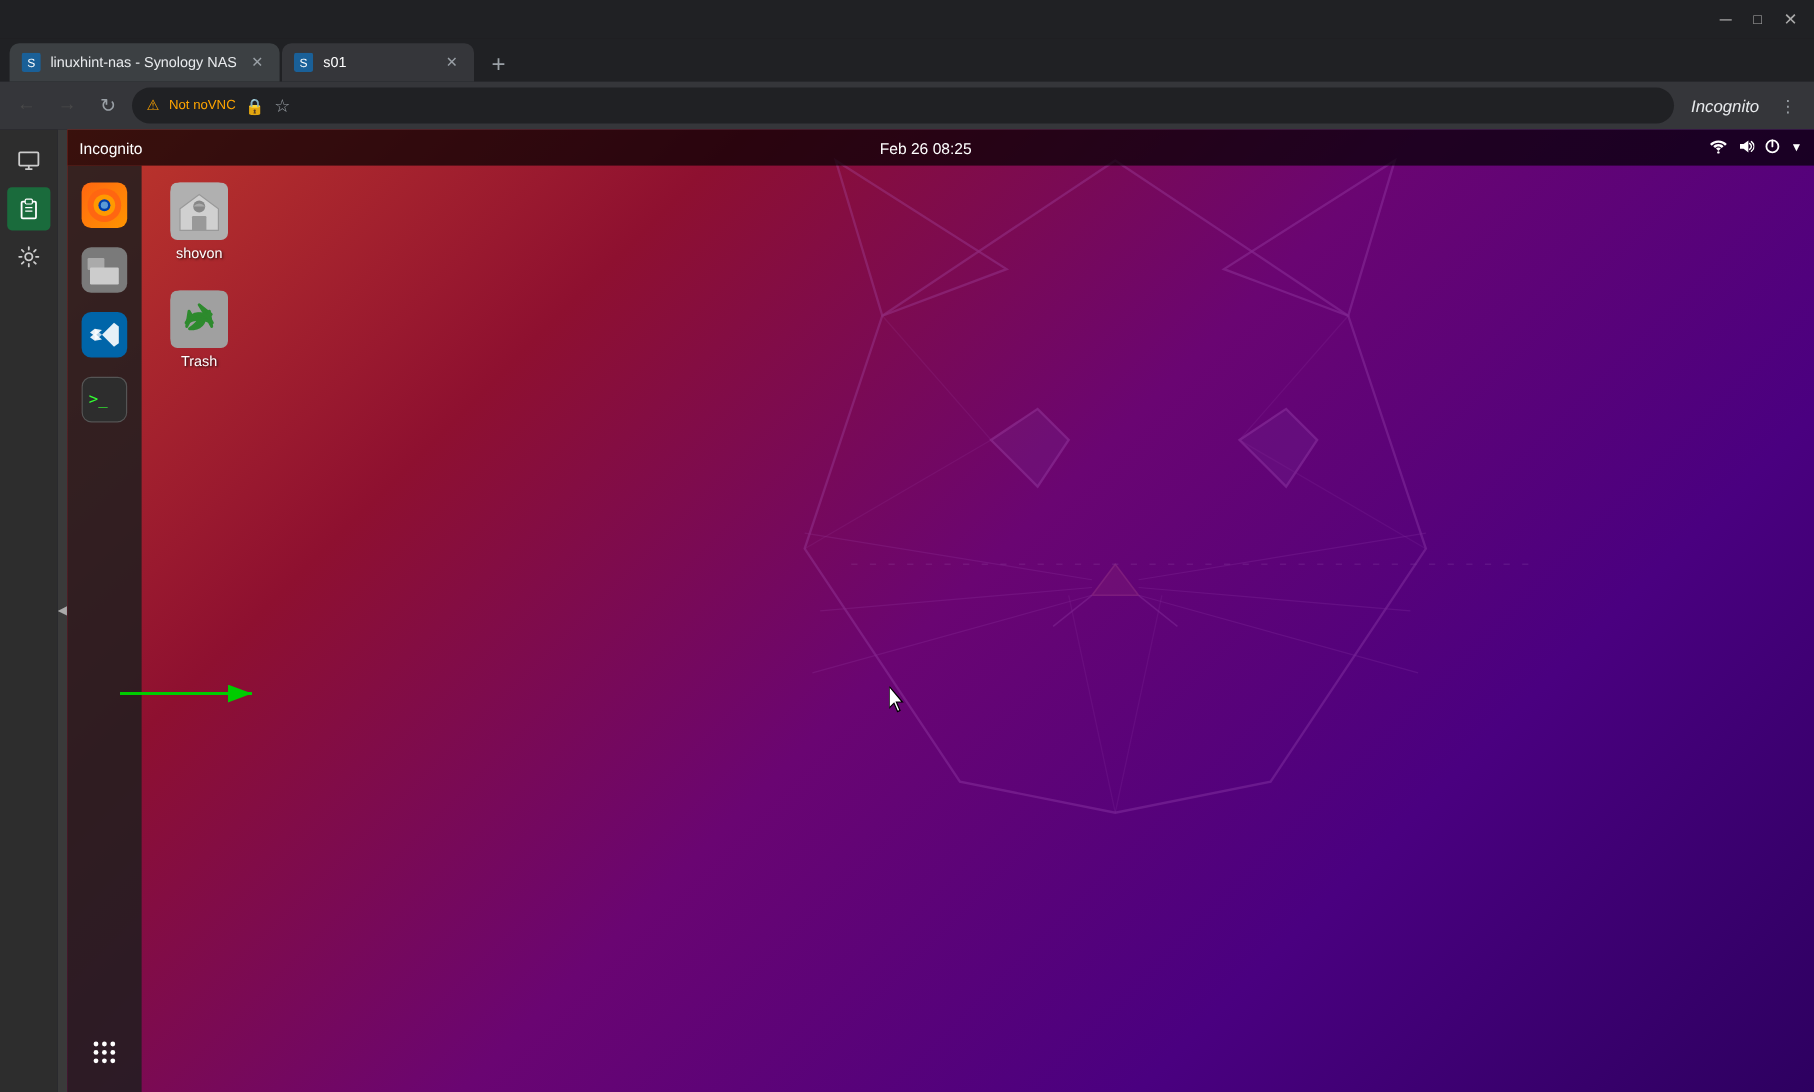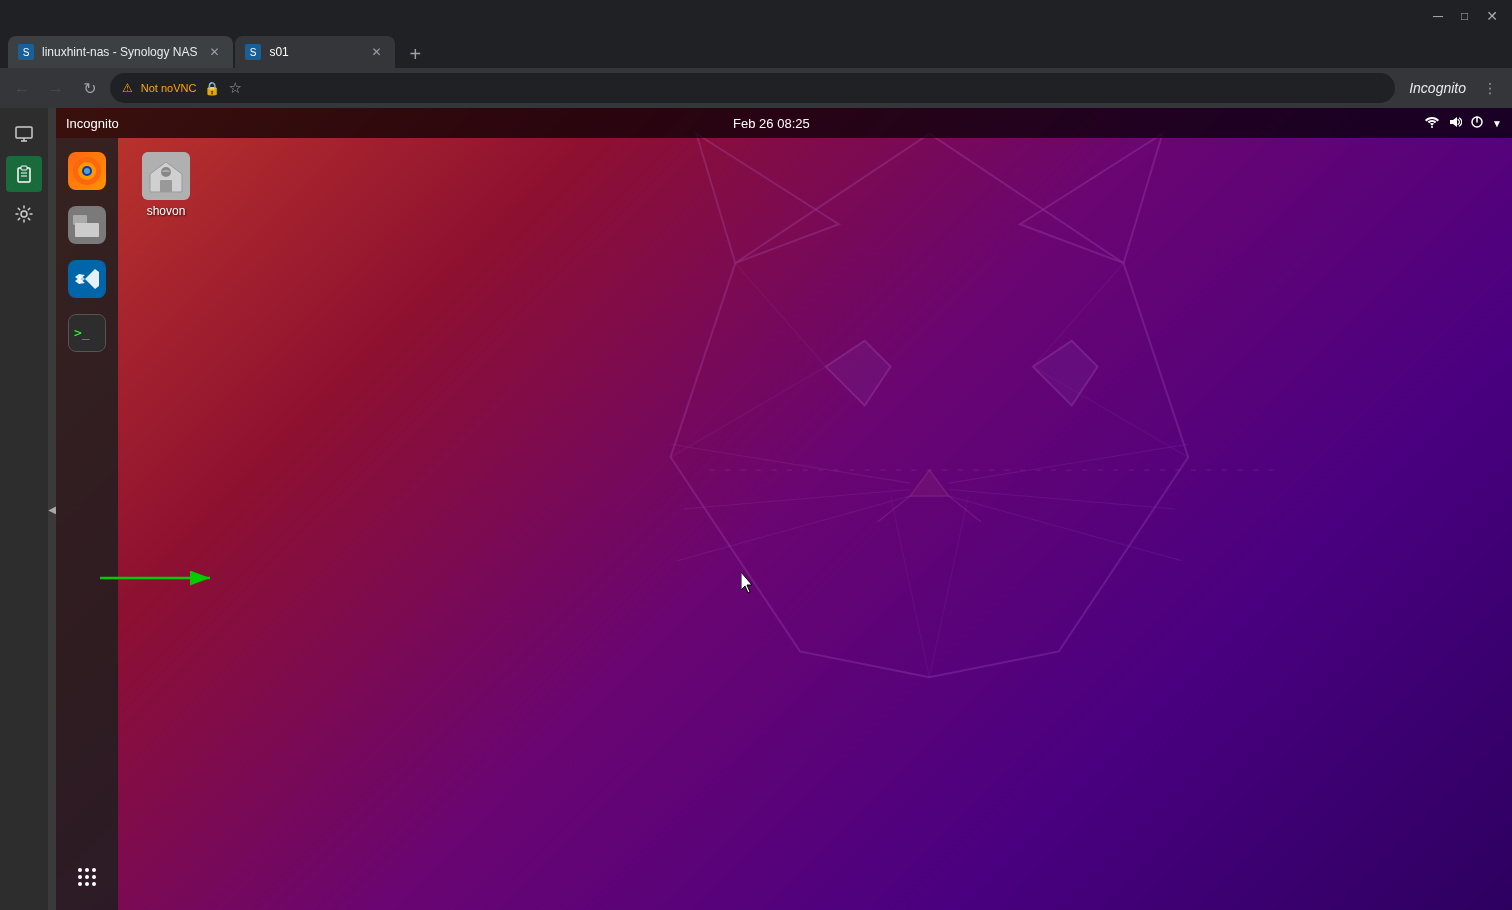--- a/index.html
+++ b/index.html
@@ -312,20 +312,34 @@
             <rect width="48" height="48" fill="#b0b0b0" rx="6"></rect>
             <path d="M8 22L24 10l16 12v18H8z" fill="#d0d0d0" stroke="#999" stroke-width="1"></path>
             <rect x="18" y="28" width="12" height="12" fill="#999" rx="1"></rect>
             <circle cx="24" cy="20" r="5" fill="#888"></circle>
             <path d="M19 20 Q24 15 29 20" fill="#aaa"></path>
           </svg>
         </div>
         <span class="desktop-icon-label">shovon</span>
       </div>
 
+      <div class="desktop-icon">
+        <div class="desktop-icon-img trash-icon-bg">
+          <svg width="48" height="48" viewBox="0 0 48 48">
+            <rect width="48" height="48" fill="#a0a0a0" rx="6"></rect>
+
+            <g transform="translate(24,24)" fill="none" stroke="#2d8a2d" stroke-width="2.5" stroke-linecap="round" stroke-linejoin="round">
+              <path d="M0,-12 L10,-4 L5,-4 Q5,8 -8,8 Q-2,4 0,0 Q2,-4 5,-4 Z" fill="#2d8a2d"></path>
+              <path d="M0,-12 L-10,-4 L-5,-4 Q-5,8 8,8 Q2,4 0,0 Q-2,-4 -5,-4 Z" fill="#2d8a2d" transform="rotate(120)"></path>
+              <path d="M0,-12 L10,-4 L5,-4 Q5,8 -8,8 Q-2,4 0,0 Q2,-4 5,-4 Z" fill="#2d8a2d" transform="rotate(240)"></path>
+            </g>
+          </svg>
+        </div>
+        <span class="desktop-icon-label">Trash</span>
+      </div>
     </div>
 
     <div class="green-arrow">
       <svg width="120" height="30" viewBox="0 0 120 30">
         <defs>
           <marker id="arrowhead" markerWidth="8" markerHeight="6" refX="8" refY="3" orient="auto">
             <polygon points="0 0, 8 3, 0 6" fill="#00cc00"></polygon>
           </marker>
         </defs>
         <line x1="0" y1="15" x2="110" y2="15" stroke="#00cc00" stroke-width="2.5" marker-end="url(#arrowhead)"></line>

